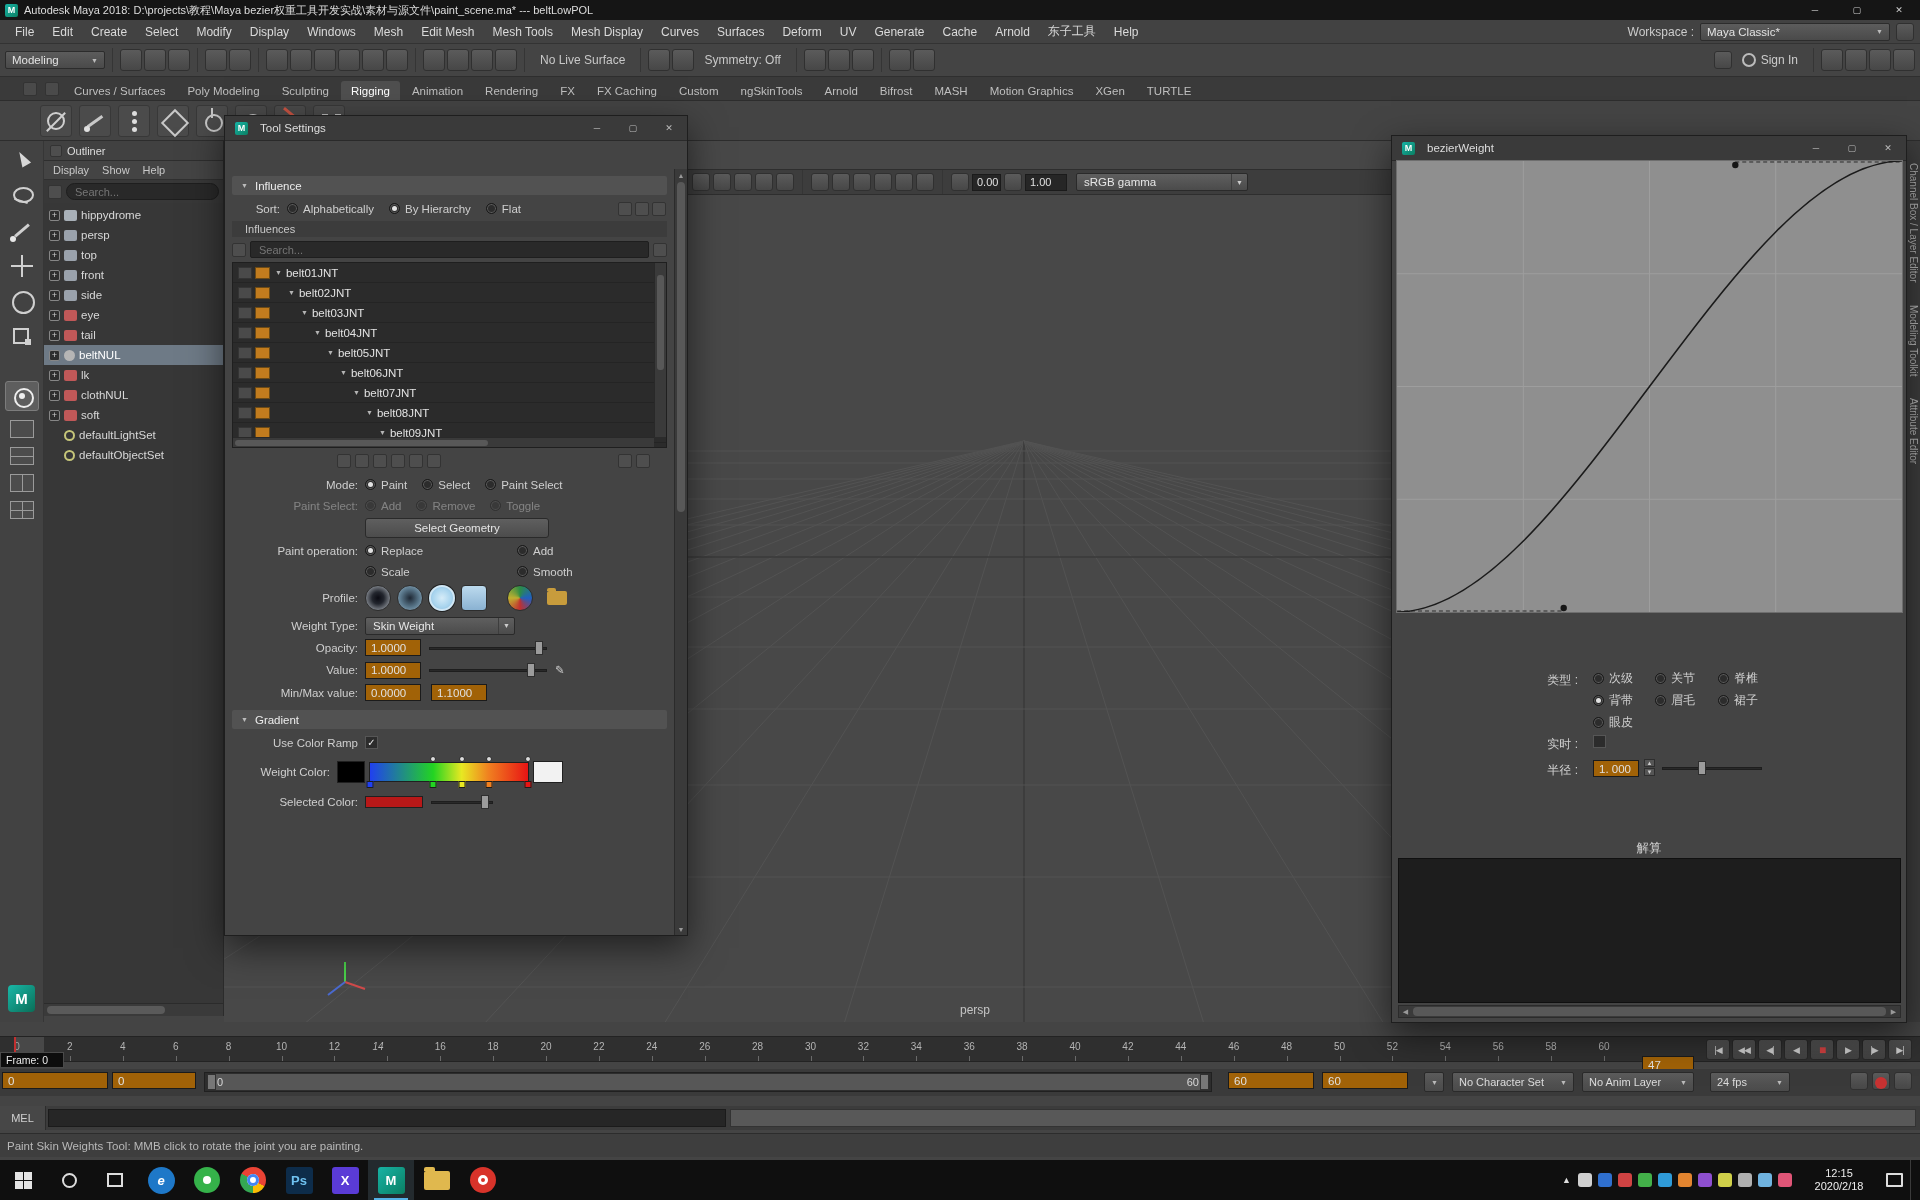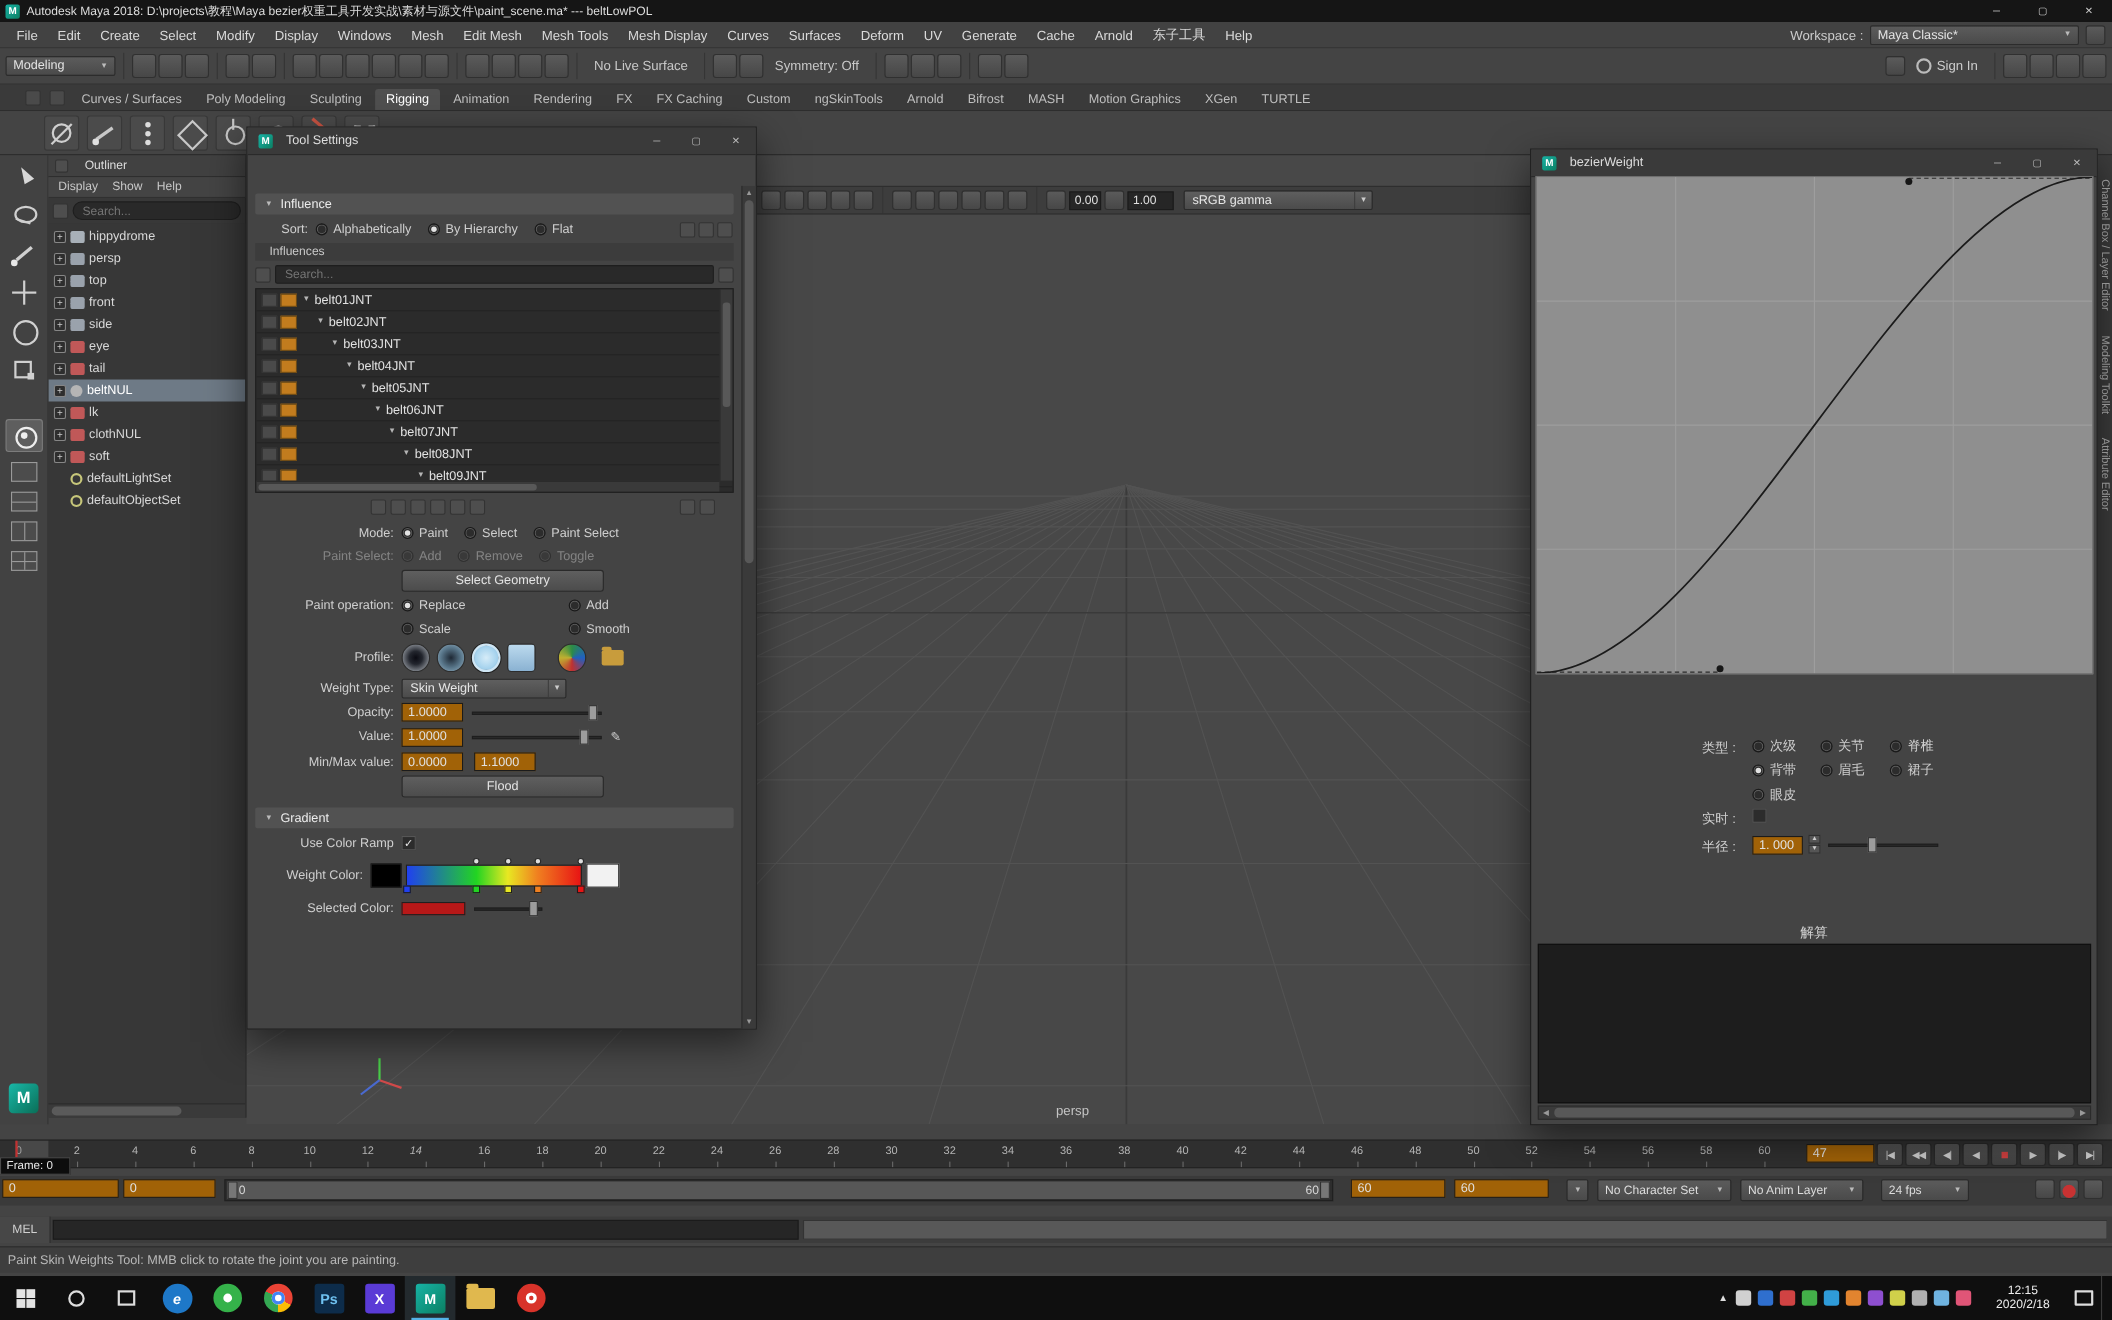--- a/index.html
+++ b/index.html
@@ -67,21 +67,21 @@
 .t-skinpaint::after{left:13px;top:11px;width:6px;height:6px;border-radius:50%;background:#eee}
 .lay{width:24px;height:18px;margin:9px auto 0;border:1px solid #9a9a9a;background:#4c4c4c;position:relative}
 .lay::before,.lay::after{content:"";position:absolute;background:#9a9a9a}
 .lay2::before{left:0;top:8px;width:100%;height:1px}
 .lay3::before{left:11px;top:0;width:1px;height:100%}
 .lay4::before{left:11px;top:0;width:1px;height:100%}
 .lay4::after{left:0;top:8px;width:100%;height:1px}
 #toolbox .mayalogo{position:absolute;left:8px;bottom:10px;width:27px;height:27px;border-radius:4px;background:linear-gradient(135deg,#19b8a8,#0a6e57);color:#fff;font-size:15px;font-weight:bold;display:flex;align-items:center;justify-content:center}
 
 #outliner{position:absolute;left:44px;top:141px;width:180px;height:875px;background:#383838;border-right:1px solid #2b2b2b;display:flex;flex-direction:column;z-index:4}
-#outliner .phdr{height:20px;background:#414141;border-bottom:1px solid #2e2e2e;display:flex;align-items:center;gap:15px;padding:0 6px;font-size:11px;color:#ddd;flex:none}
+#outliner .phdr{height:20px;background:#414141;border-bottom:1px solid #2e2e2e;display:flex;align-items:center;gap:5px;padding:0 6px;font-size:11px;color:#ddd;flex:none}
 #outliner .pmenu{height:19px;display:flex;gap:13px;padding:0 9px;align-items:center;font-size:11px;color:#c8c8c8;background:#444;border-bottom:1px solid #303030;flex:none}
 #outliner .srch{height:23px;display:flex;align-items:center;gap:4px;padding:2px 4px;flex:none}
 .sicon{width:14px;height:14px;border-radius:2px;background:#4e4e4e;border:1px solid #333;flex:none}
 .searchbox{flex:1;height:17px;background:#292929;border:1px solid #1e1e1e;border-radius:9px;color:#bbb;font-size:11px;padding:0 8px;min-width:0}
 #olist{flex:1;position:relative;overflow:hidden;background:#373737;padding-top:2px}
 .orow{height:20px;display:flex;align-items:center;gap:4px;padding-left:5px;font-size:11.5px;color:#d8d8d8}
 .orow.sel{background:#6e7a86;color:#fff}
 .exp{width:11px;height:11px;border:1px solid #868686;background:#2e2e2e;color:#ccc;font-size:9px;line-height:9px;text-align:center;border-radius:2px;flex:none}
 .spacer11{width:11px;flex:none}
 .oi{width:13px;height:11px;border-radius:2px;flex:none;position:relative}
@@ -165,21 +165,21 @@
 #bzhs .th{flex:1;height:9px;margin:0 1px;background:#585858;border-radius:4px}
 .spin{display:flex;flex-direction:column;gap:1px;margin-left:2px}
 .spin b{width:11px;height:8px;background:#555;border:1px solid #2e2e2e;font-size:6px;color:#ccc;display:flex;align-items:center;justify-content:center}
 
 #timeline{position:absolute;left:0;top:1036px;width:1920px;height:26px;background:#2f2f2f;border-top:1px solid #232323;border-bottom:1px solid #232323;z-index:6}
 #ticks{position:absolute;left:0;top:0;width:1630px;height:100%}
 .ticknum{position:absolute;top:4px;width:20px;text-align:center;font-size:10px;color:#b4b4b4}
 .tickmark{position:absolute;bottom:0;width:1px;height:5px;background:#6a6a6a}
 #cfblock{position:absolute;left:14px;top:0;width:30px;height:100%;background:rgba(120,120,120,.35)}
 #cfline{position:absolute;left:14px;top:0;width:2px;height:100%;background:#c23030}
-#ctfield{position:absolute;left:1642px;top:3px;width:62px}
+#ctfield{position:absolute;left:1642px;top:19px;width:52px}
 #playback{position:absolute;left:1706px;top:2px;display:flex;gap:2px}
 .pbtn{width:24px;height:21px;background:linear-gradient(#525252,#424242);border:1px solid #282828;border-radius:3px;color:#ccc;font-size:9px;display:flex;align-items:center;justify-content:center;letter-spacing:-1px}
 .pbtn.stop{color:#d04040;font-size:12px}
 #frametip{position:absolute;left:0;top:1052px;width:64px;height:16px;background:#0d0d0d;border:1px solid #4a4a4a;color:#e8e8e8;font-size:10.5px;display:flex;align-items:center;padding-left:5px;z-index:40}
 
 #rangerow{position:absolute;left:0;top:1069px;width:1920px;height:27px;background:#3a3a3a;z-index:6}
 #rangerow .field{position:absolute;top:3px}
 #rtrack{position:absolute;left:204px;top:3px;width:1008px;height:20px;background:#2d2d2d;border:1px solid #202020}
 #rbar{position:absolute;left:2px;top:1px;right:2px;bottom:1px;background:#575757;display:flex;align-items:center;justify-content:space-between;padding:0 10px;font-size:11px;color:#d8d8d8}
 #rbar::before,#rbar::after{content:"";position:absolute;top:0;bottom:0;width:7px;background:#777;border:1px solid #303030}
@@ -950,24 +950,20 @@
     </div>
     <div class="tsrow">
       <span class="tlbl">Min/Max value:</span>
       <span class="field" style="width:56px">
           <span>0.0000</span>
         </span>
       <span class="field" style="width:56px;margin-left:10px">
           <span>1.1000</span>
         </span>
     </div>
-    <div class="tsrow" style="min-height:24px">
-      <b style="width:140px;flex:none"></b>
-      <span class="btn" style="width:184px">Flood</span>
-    </div>
     <div class="sect">
       <span class="arr">▼</span>
       <span>Gradient</span>
     </div>
     <div class="tsrow">
       <span class="tlbl">Use Color Ramp</span>
       <b class="check">
           <em>✓</em>
         </b>
     </div>

